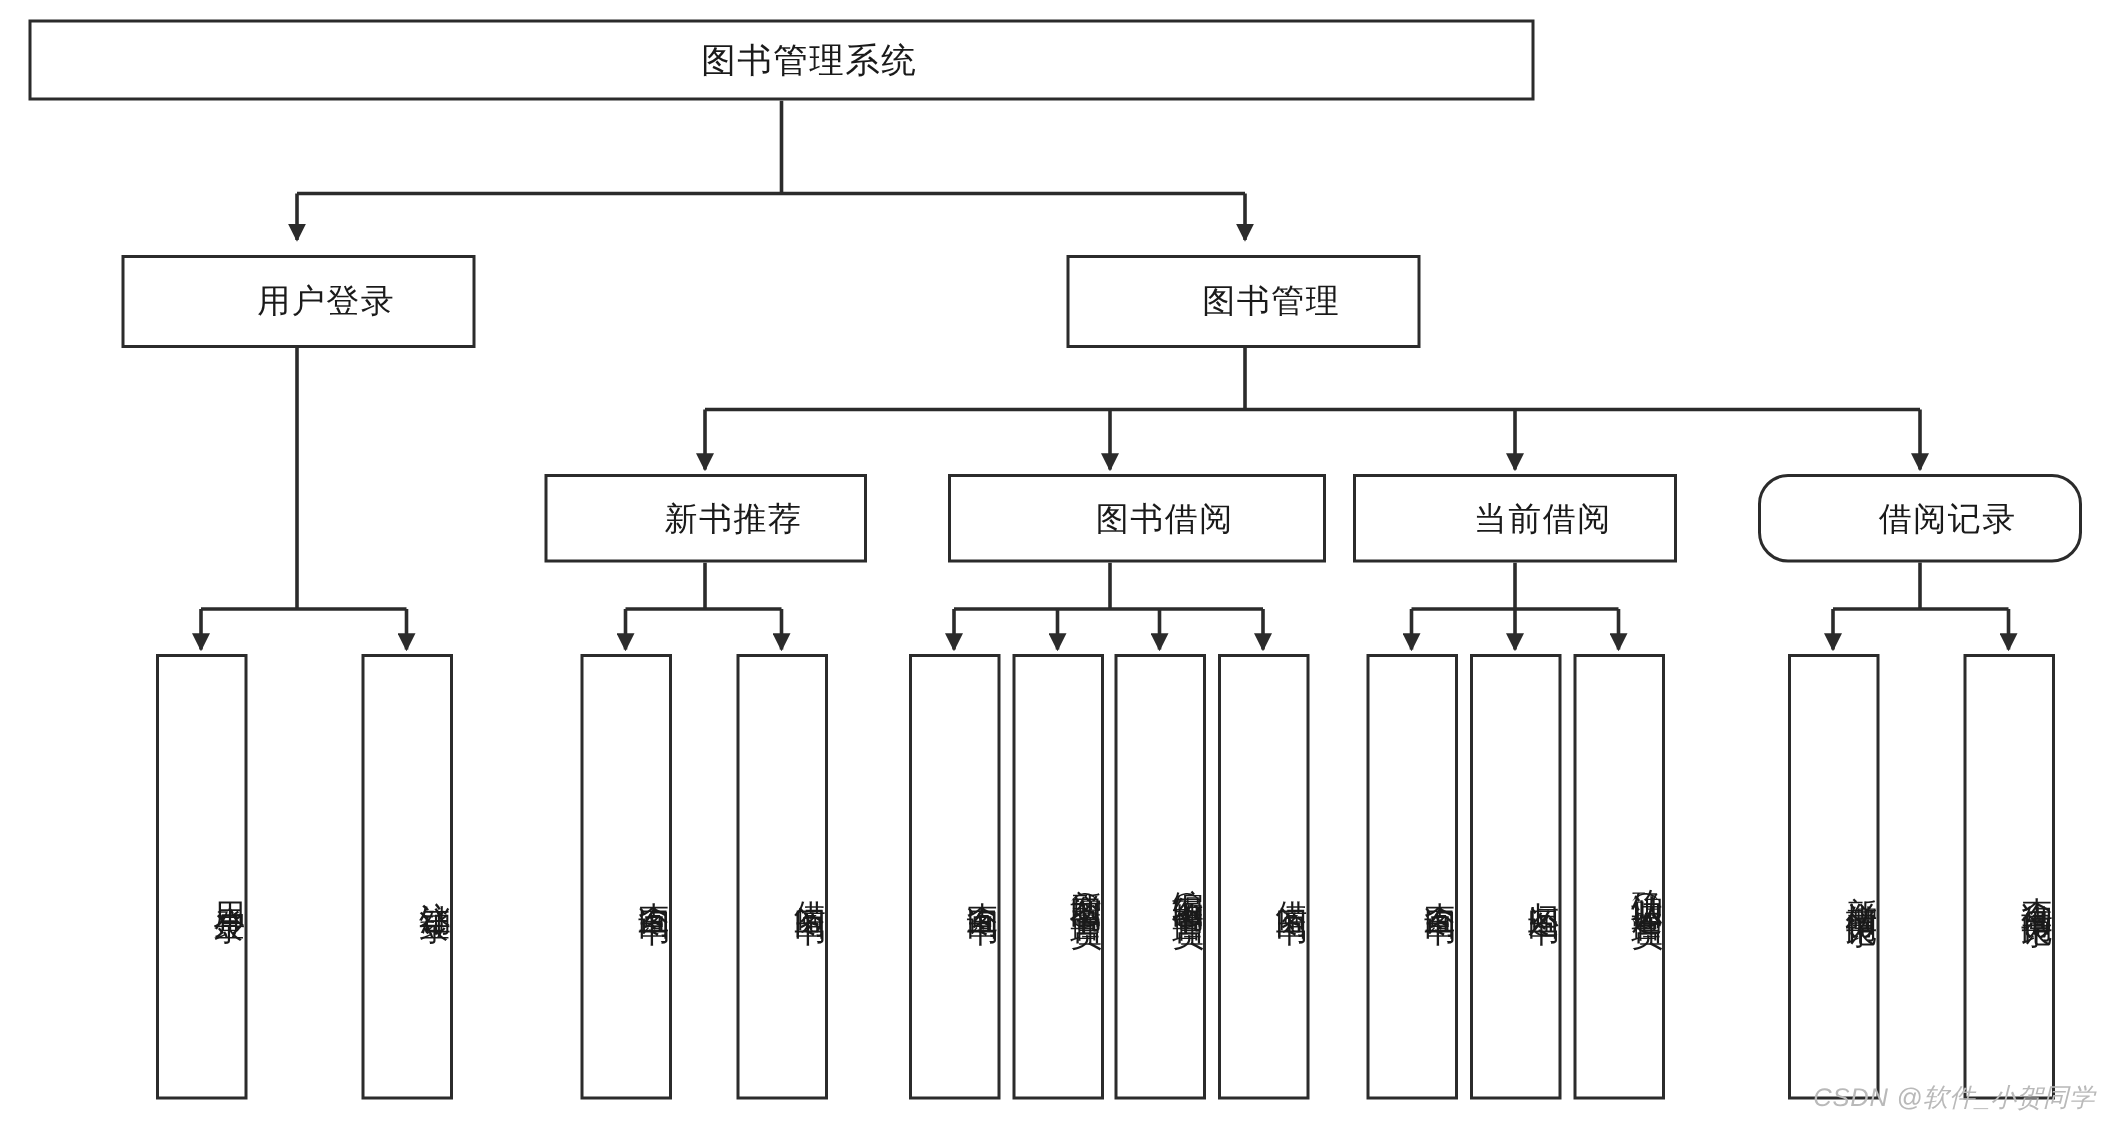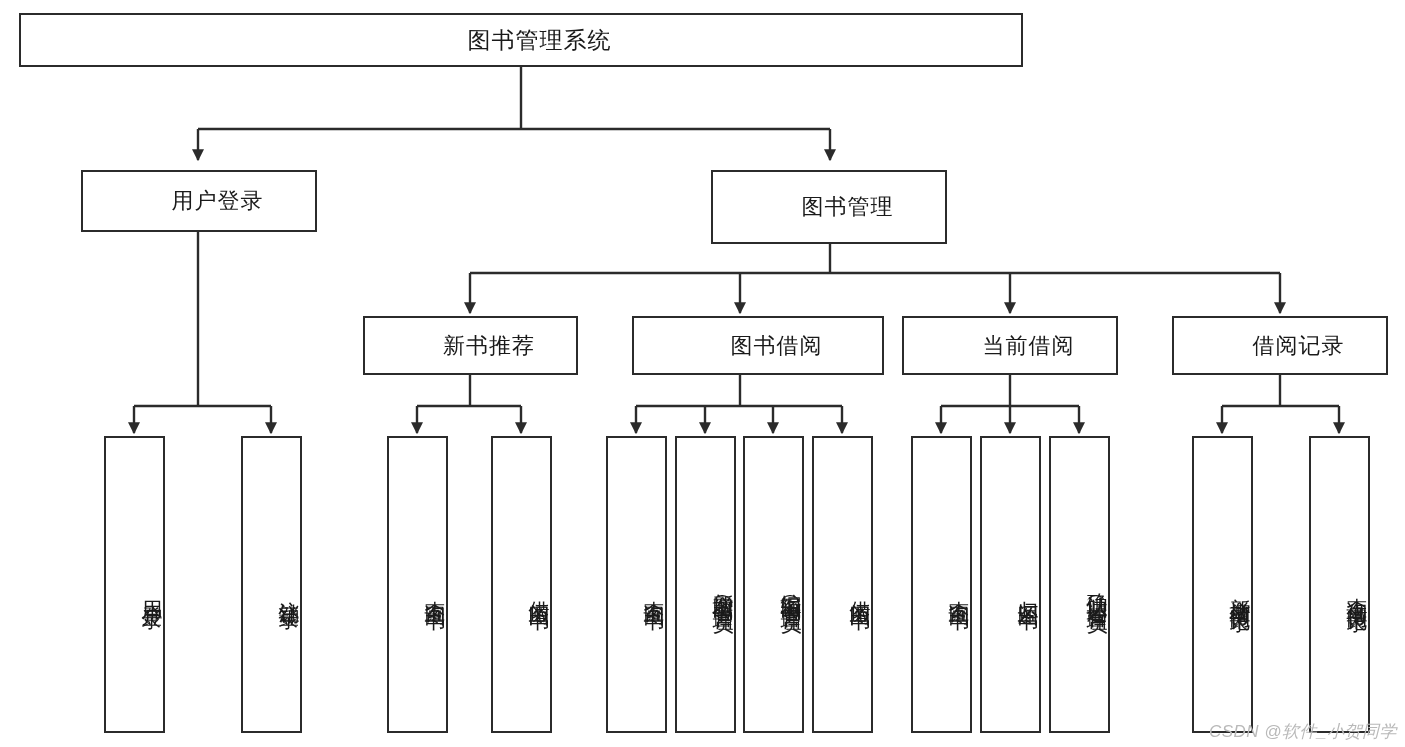--- a/index.html
+++ b/index.html
@@ -120,34 +120,34 @@
     </g>
   </svg>
 
   <div class="node horiz root" style="left:19px;top:13px;width:1004px;height:54px;">
     <span>图书管理系统</span>
   </div>
 
   <div class="node horiz" style="left:81px;top:170px;width:236px;height:62px;">
     <span>用户登录</span>
   </div>
-  <div class="node horiz" style="left:711px;top:170px;width:236px;height:74px;">
+  <div class="node horiz" style="left:711px;top:170px;width:236px;height:62px;">
     <span>图书管理</span>
   </div>
 
   <div class="node horiz" style="left:363px;top:316px;width:215px;height:59px;">
     <span>新书推荐</span>
   </div>
   <div class="node horiz" style="left:632px;top:316px;width:252px;height:59px;">
     <span>图书借阅</span>
   </div>
   <div class="node horiz" style="left:902px;top:316px;width:216px;height:59px;justify-content:center;">
     <span>当前借阅</span>
   </div>
-  <div class="node horiz" style="left:1172px;top:316px;width:216px;height:59px;">
+  <div class="node horiz" style="left:1172px;top:316px;width:216px;height:59px;border-radius:20px;">
     <span>借阅记录</span>
   </div>
 
   <div class="node vert" style="left:104px;top:436px;width:61px;height:297px;">
     <span class="vlabel">用户登录</span>
   </div>
   <div class="node vert" style="left:241px;top:436px;width:61px;height:297px;">
     <span class="vlabel">注销登录</span>
   </div>
 

